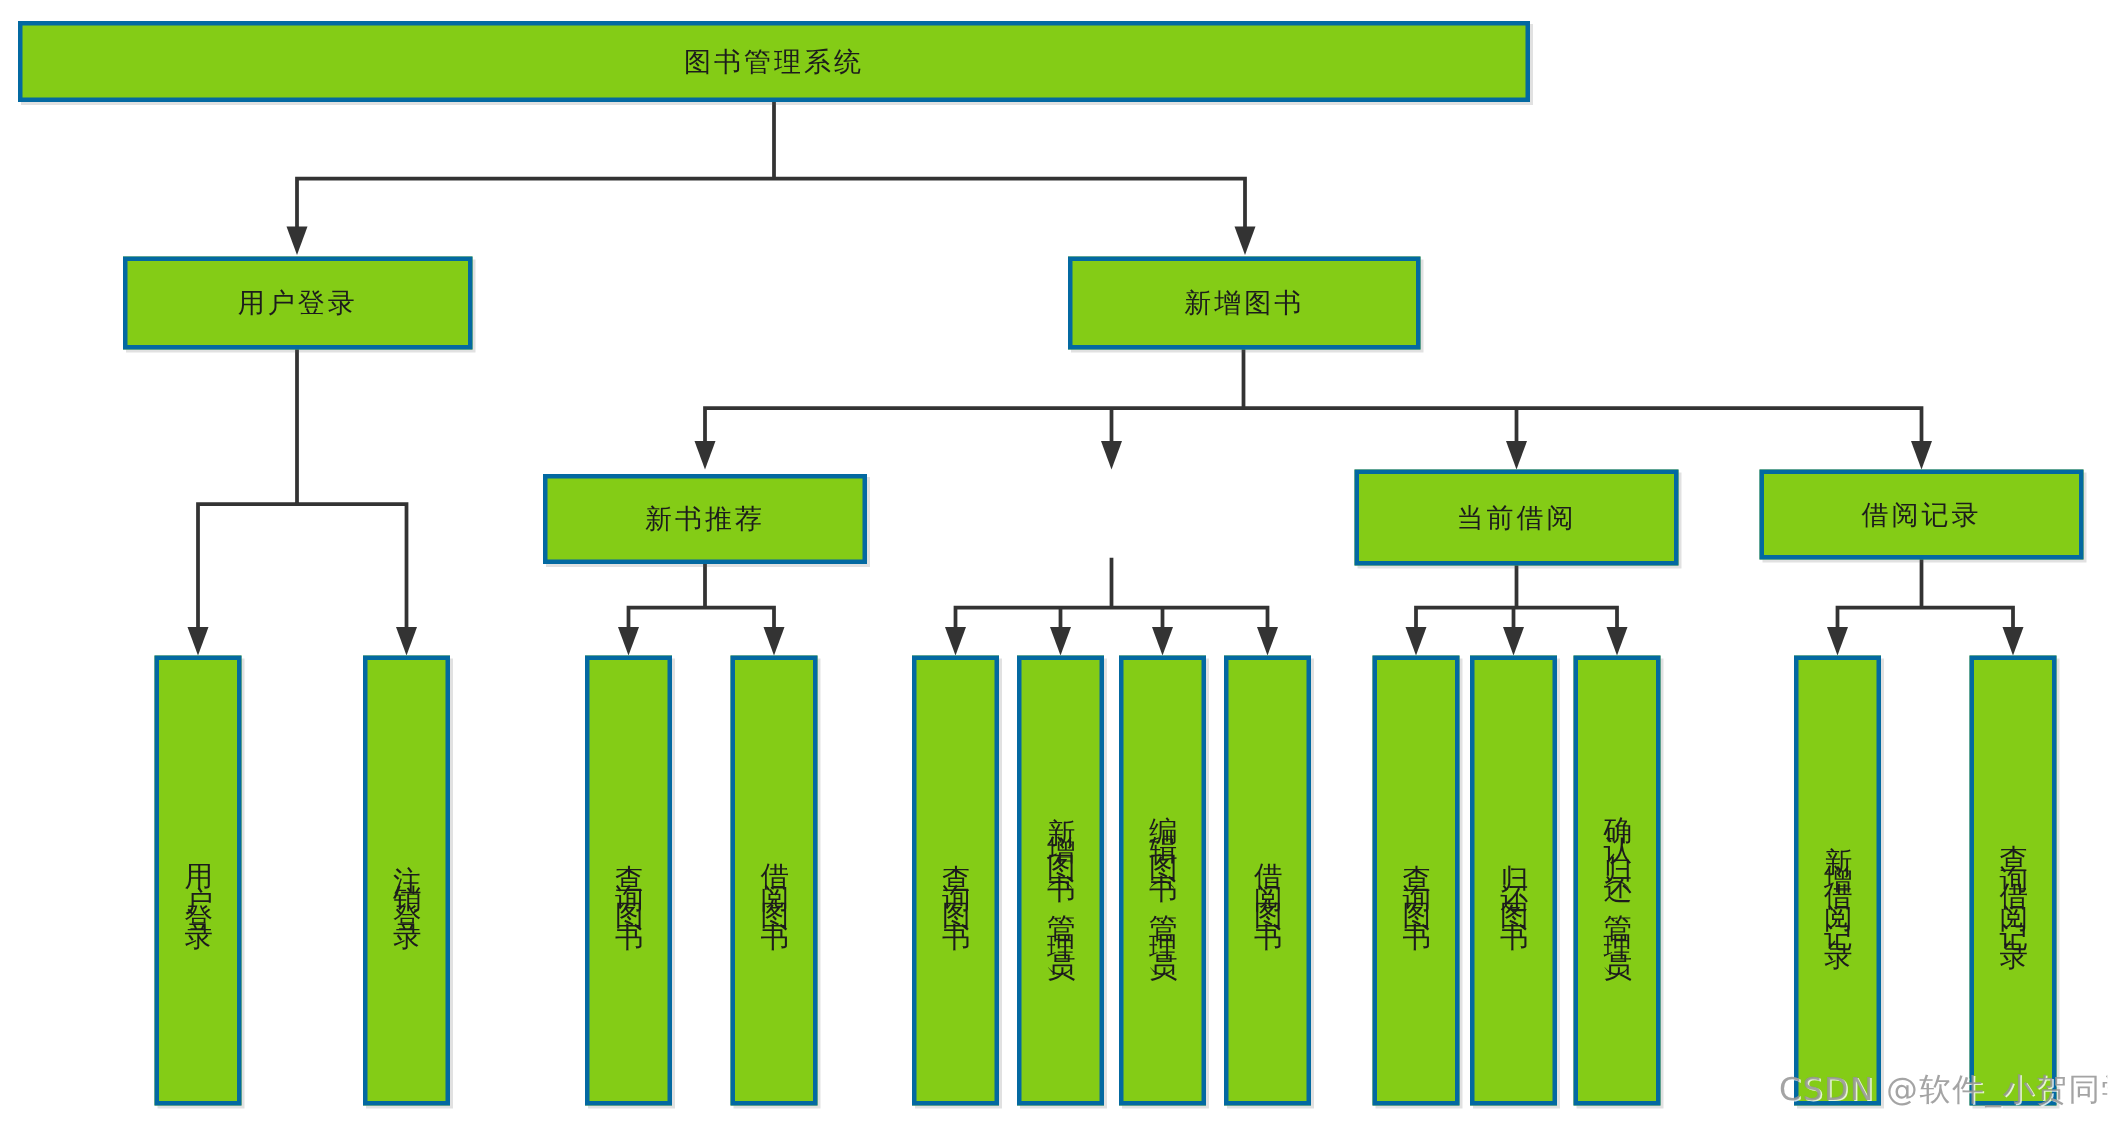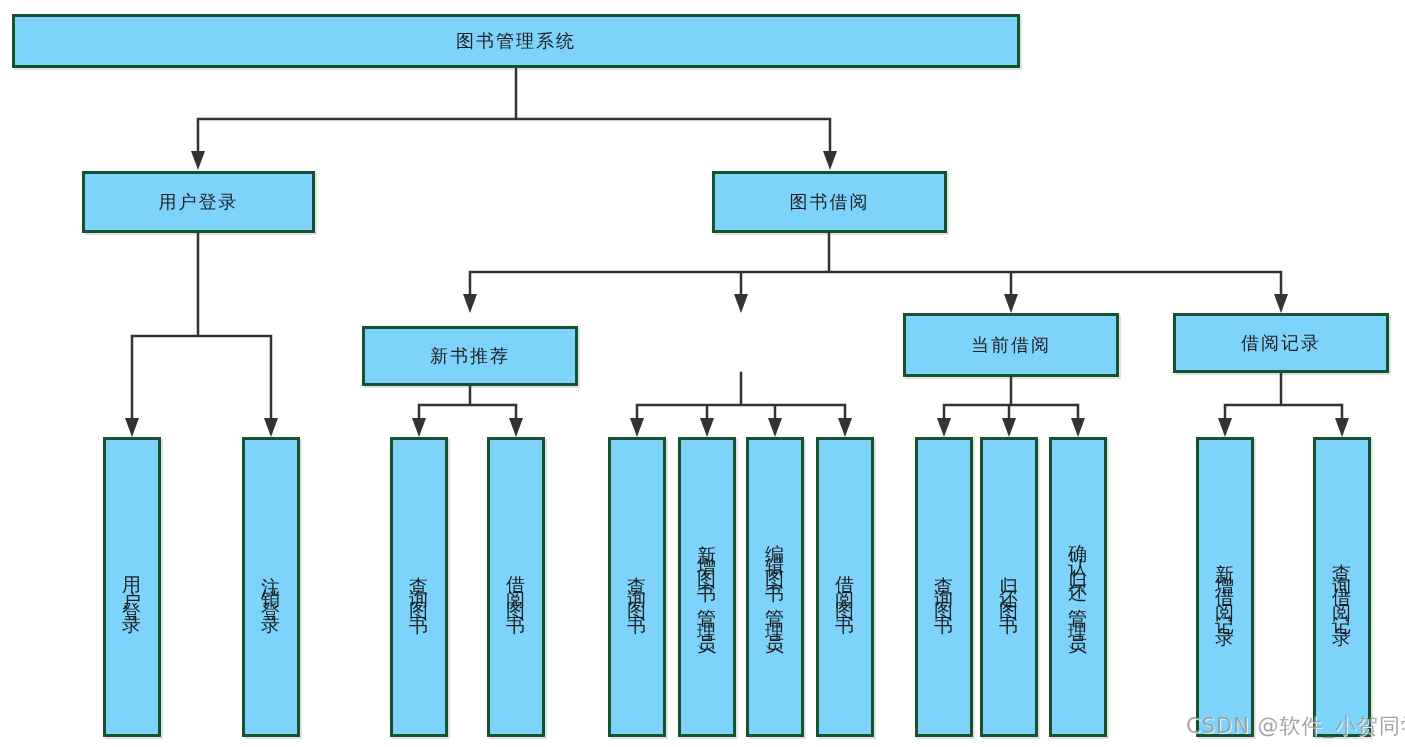--- a/index.html
+++ b/index.html
@@ -18,22 +18,22 @@
   svg.connectors {
     position: absolute;
     left: 0; top: 0;
     width: 1405px;
     height: 747px;
     pointer-events: none;
   }
   .node {
     position: absolute;
     box-sizing: border-box;
-    border: 3px solid #14532d;
-    background: #7dd3fc;
+    border: 3px solid #0369a1;
+    background: #84cc16;
     display: flex;
     align-items: center;
     justify-content: center;
     color: #1c1c1c;
     box-shadow: 2px 2px 0 rgba(90,90,90,0.18);
   }
   .node.h {
     font-size: 18px;
     letter-spacing: 2px;
     white-space: nowrap;
@@ -50,21 +50,21 @@
     letter-spacing: 13px;
     line-height: 1;
     white-space: nowrap;
   }
   
   .n-root   { left: 12px;  top: 14px;  width: 1008px; height: 54px; }
   
   .n-l2-0   { left: 82px;  top: 171px; width: 233px;  height: 62px; }
   .n-l2-1   { left: 712px; top: 171px; width: 235px;  height: 62px; }
   
-  .n-l3-0   { left: 362px;  top: 326px; width: 216px; height: 60px; }
+  .n-l3-0   { left: 362px;  top: 316px; width: 216px; height: 60px; }
   .n-l3-1   { left: 633px;  top: 313px; width: 216px; height: 60px; }
   .n-l3-2   { left: 903px;  top: 313px; width: 216px; height: 64px; }
   .n-l3-3   { left: 1173px; top: 313px; width: 216px; height: 60px; }
   
   .n-lf-0  { left: 103px; }
   .n-lf-1  { left: 242px; }
   .n-lf-2  { left: 390px; }
   .n-lf-3  { left: 487px; }
   .n-lf-4  { left: 608px; }
   .n-lf-5  { left: 678px; }
@@ -127,21 +127,21 @@
   </svg>
 
   <div class="node h n-root">
     <span>图书管理系统</span>
   </div>
 
   <div class="node h n-l2-0">
     <span>用户登录</span>
   </div>
   <div class="node h n-l2-1">
-    <span>图书借阅</span>
+    <span>新增图书</span>
   </div>
 
   <div class="node h n-l3-0">
     <span>新书推荐</span>
   </div>
   <div class="node h n-l3-2">
     <span>当前借阅</span>
   </div>
   <div class="node h n-l3-3">
     <span>借阅记录</span>

